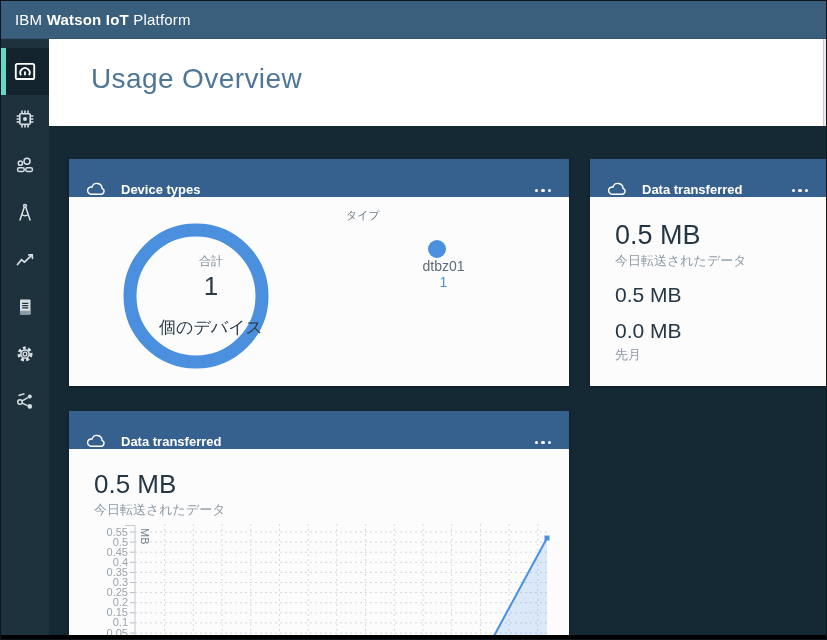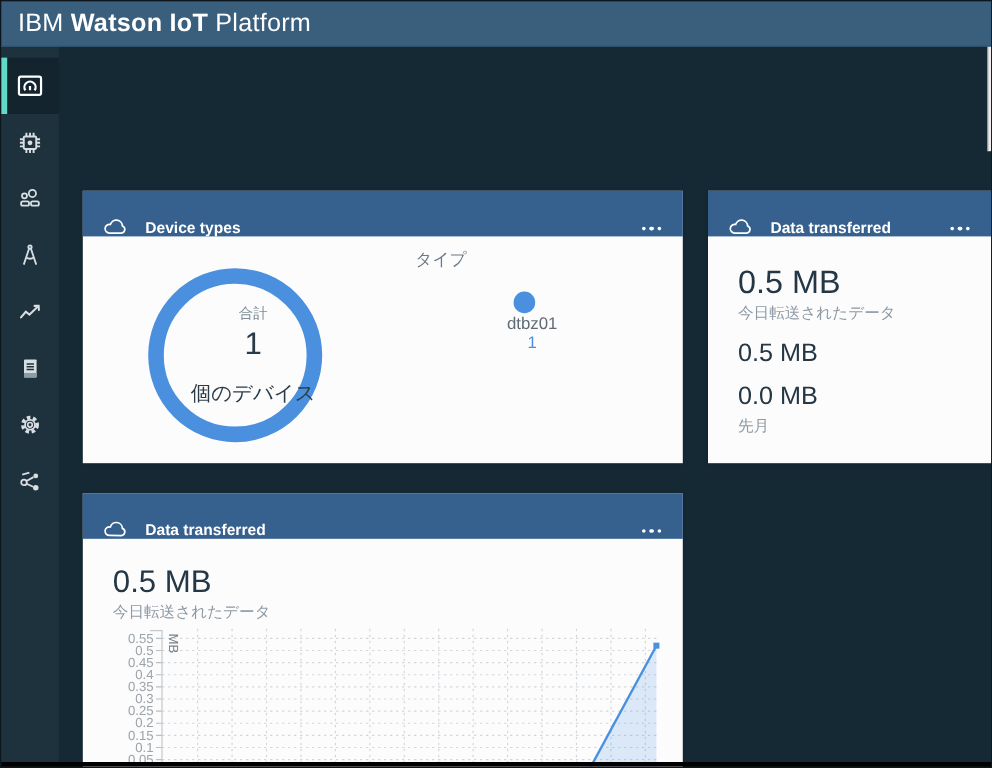--- a/index.html
+++ b/index.html
@@ -4,21 +4,21 @@
 <style>
   * { margin:0; padding:0; box-sizing:border-box; }
   html,body { background:#2b2b2b; font-family:"Liberation Sans","DejaVu Sans",sans-serif; }
   #screen { position:relative; width:827px; height:640px; overflow:hidden;
             background:#152935; border:1px solid #0d161d; }
 
   
   .topbar { position:absolute; left:0; top:0; width:100%; height:38px;
             background:#3a5f7d; border-bottom:1px solid #31536d;
             display:flex; align-items:center; padding-left:14px; z-index:5; }
-  .brand { color:#fff; font-size:21px; letter-spacing:.2px; }
+  .brand { color:#fff; font-size:15px; letter-spacing:.2px; }
   .brand .bold { font-weight:700; }
 
   
   .sidebar { position:absolute; left:0; top:38px; width:48px; bottom:0; background:#1e323e; z-index:4; }
   .nav-item { position:relative; width:48px; height:47px;
               display:flex; align-items:center; justify-content:center; cursor:pointer; }
   .nav-item.first { margin-top:9px; }
   .nav-item.active { background:#14242e; }
   .nav-item.active::before { content:""; position:absolute; left:0; top:0; bottom:0; width:5px; background:#62d8c8; }
   .nav-item svg { display:block; opacity:.92; }
@@ -48,21 +48,21 @@
   .donut-svg    { position:absolute; left:47px; top:57px; }
   .donut-center { position:absolute; left:62px; top:57px; width:160px; height:160px;
                   display:flex; flex-direction:column; align-items:center; justify-content:center;
                   text-align:center; pointer-events:none; }
   .donut-cap { font-size:12px; color:#7d8c96; margin-bottom:3px; }
   .donut-num { font-size:26px; color:#2a3b47; line-height:1.05; }
   .donut-sub { font-size:17px; color:#2a3b47; margin-top:15px; }
 
   
   .legend { position:absolute; left:277px; top:49px; right:28px; }
-  .legend-head { font-size:14px; color:#6b7a85; margin-bottom:17px; }
+  .legend-head { font-size:11px; color:#6b7a85; margin-bottom:17px; }
   .legend-row { display:flex; align-items:center; cursor:pointer;flex-direction:column; }
   .legend-dot { width:18px; height:18px; border-radius:50%; background:#4a90de; margin-right:13px; flex:none; }
   .legend-label { font-size:14px; color:#5f6b75; flex:1; }
   .legend-value { font-size:14px; color:#4a90de; }
 
   
   .stats { padding:24px 18px 0 25px; }
   .stat-value-lg { font-size:27px; color:#253745; line-height:1.05; }
   .stat-value-md { font-size:21px; color:#253745; line-height:1.1; margin-top:13px; }
   .stat-cap { font-size:13px; color:#8d99a3; margin-top:3px; }
@@ -146,20 +146,23 @@
       <svg width="24" height="24" viewBox="0 0 24 24" fill="none" stroke="#e8edf0" stroke-width="1.5">
         <path d="M5.5 6.5 L11.5 4.8"></path>
         <circle cx="7" cy="13" r="2.3"></circle>
         <circle cx="16.8" cy="7.6" r="2" fill="#e8edf0" stroke="none"></circle>
         <circle cx="16.8" cy="17.4" r="2.3" fill="#e8edf0" stroke="none"></circle>
         <path d="M9.1 11.9 L14.9 8.6 M9.1 14.1 L14.6 16.6"></path>
       </svg>
     </div>
   </div>
 
+  <div class="titleband">
+    <div class="page-title">Usage Overview</div>
+  </div>
   <div class="scroll-hint"></div>
 
   <div class="content">
 
     <div class="card" id="card-device-types">
       <div class="card-header">
         <svg width="24" height="17" viewBox="0 0 24 17" fill="none" stroke="#ffffff" stroke-width="1.4">
           <path d="M6.3 14.2 a3.6 3.6 0 1 1 .7-7.1 A5.1 5.1 0 0 1 17 8.3 a3.1 3.1 0 0 1-.9 6 z"></path>
         </svg>
         <span class="card-title">Device types</span>

